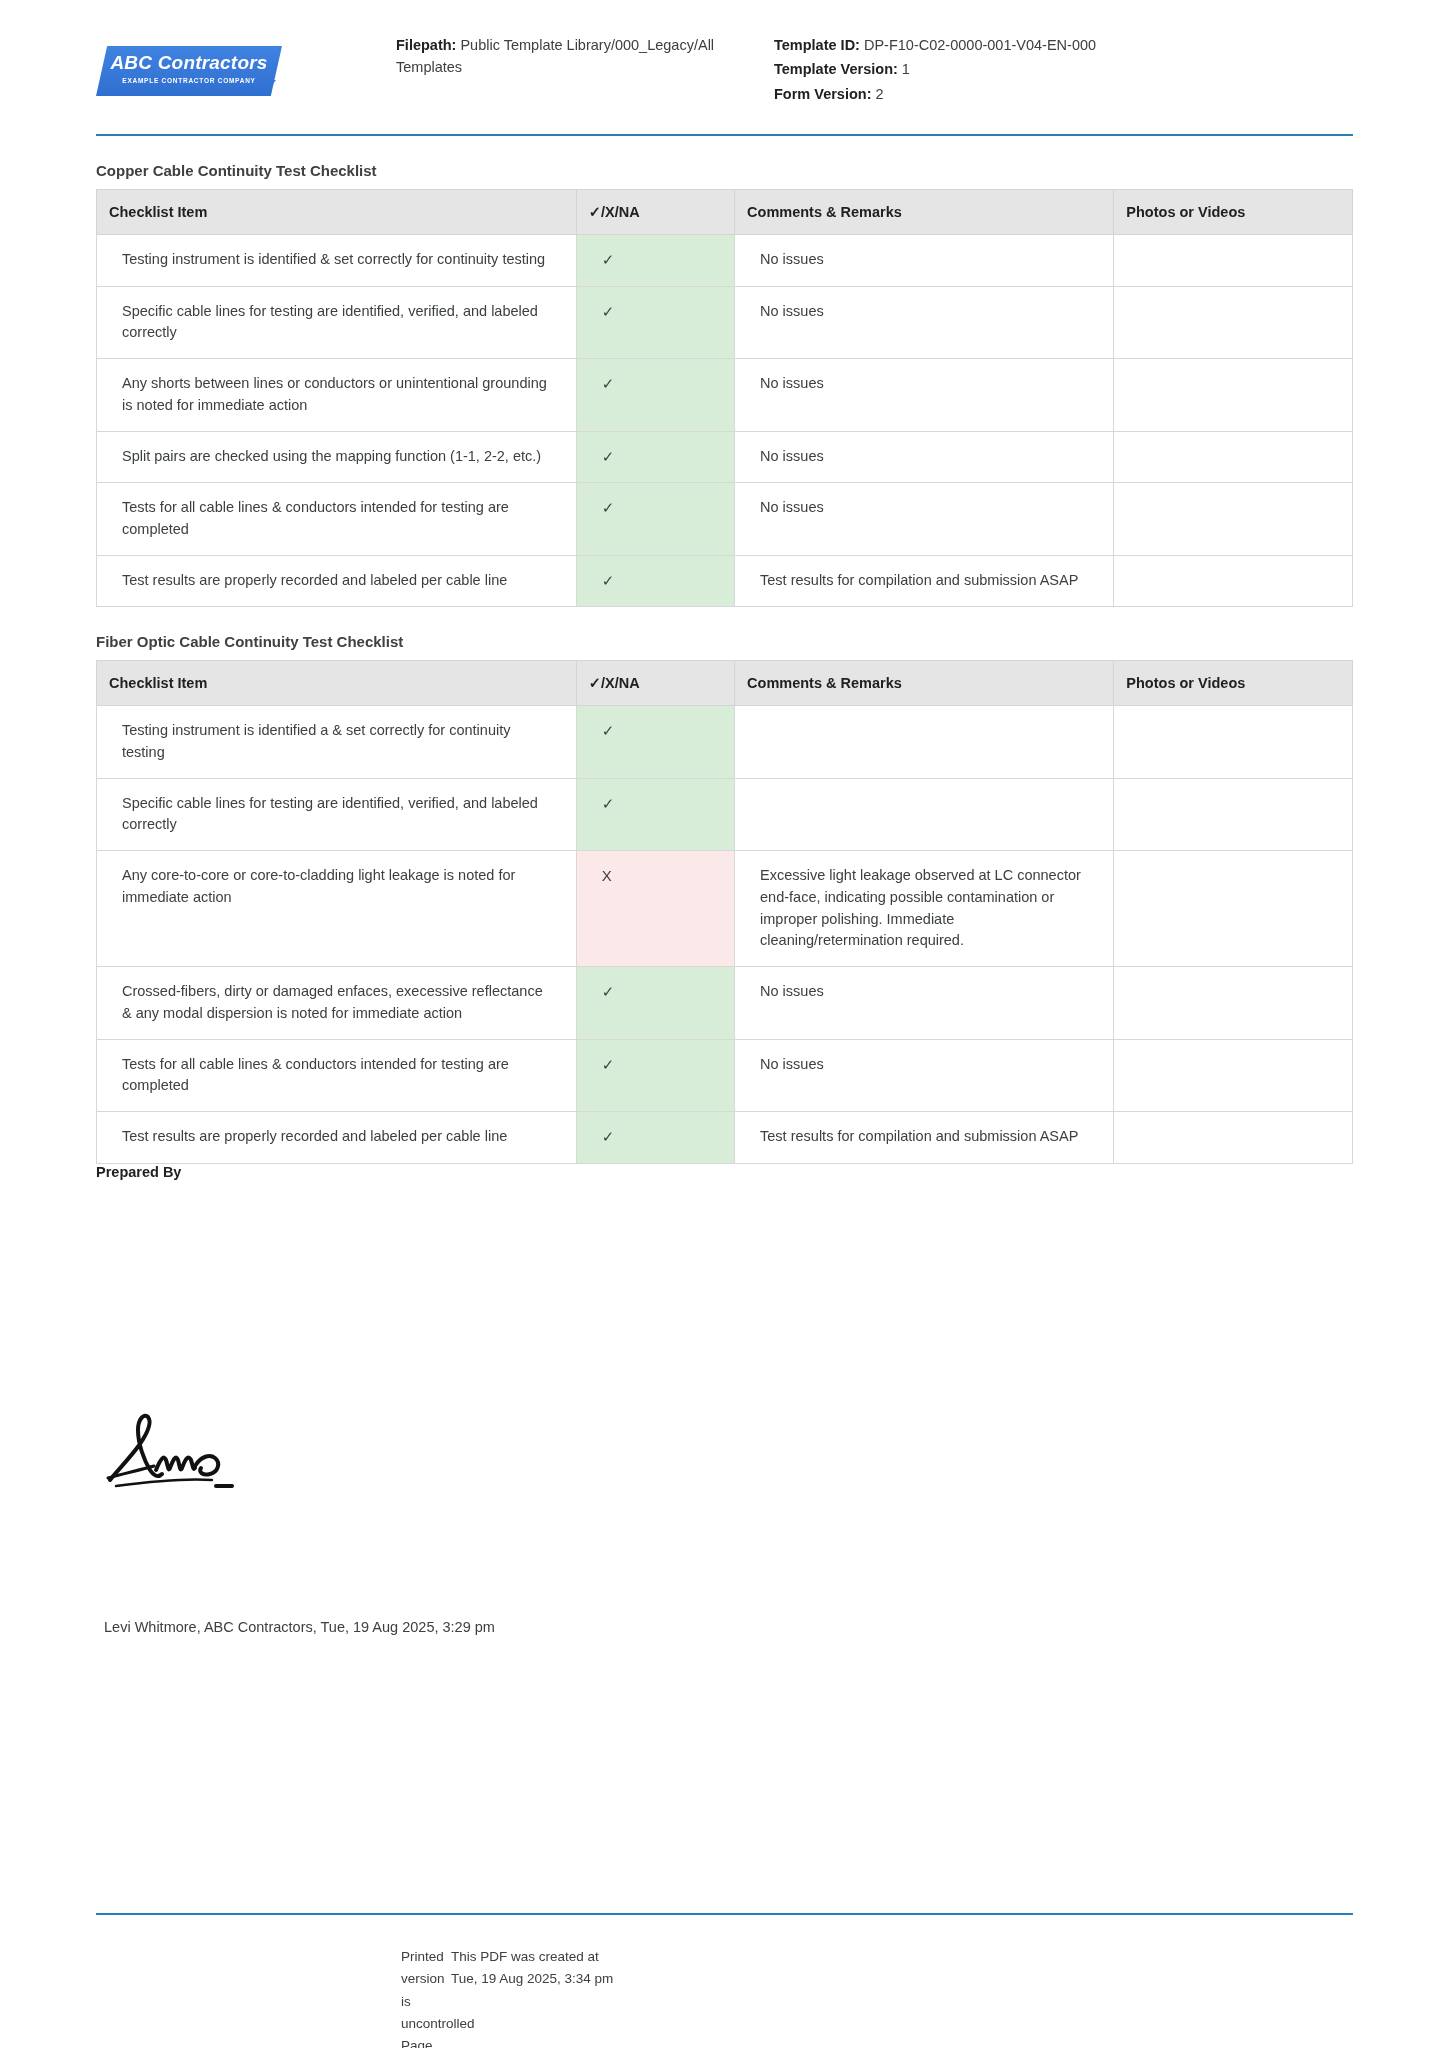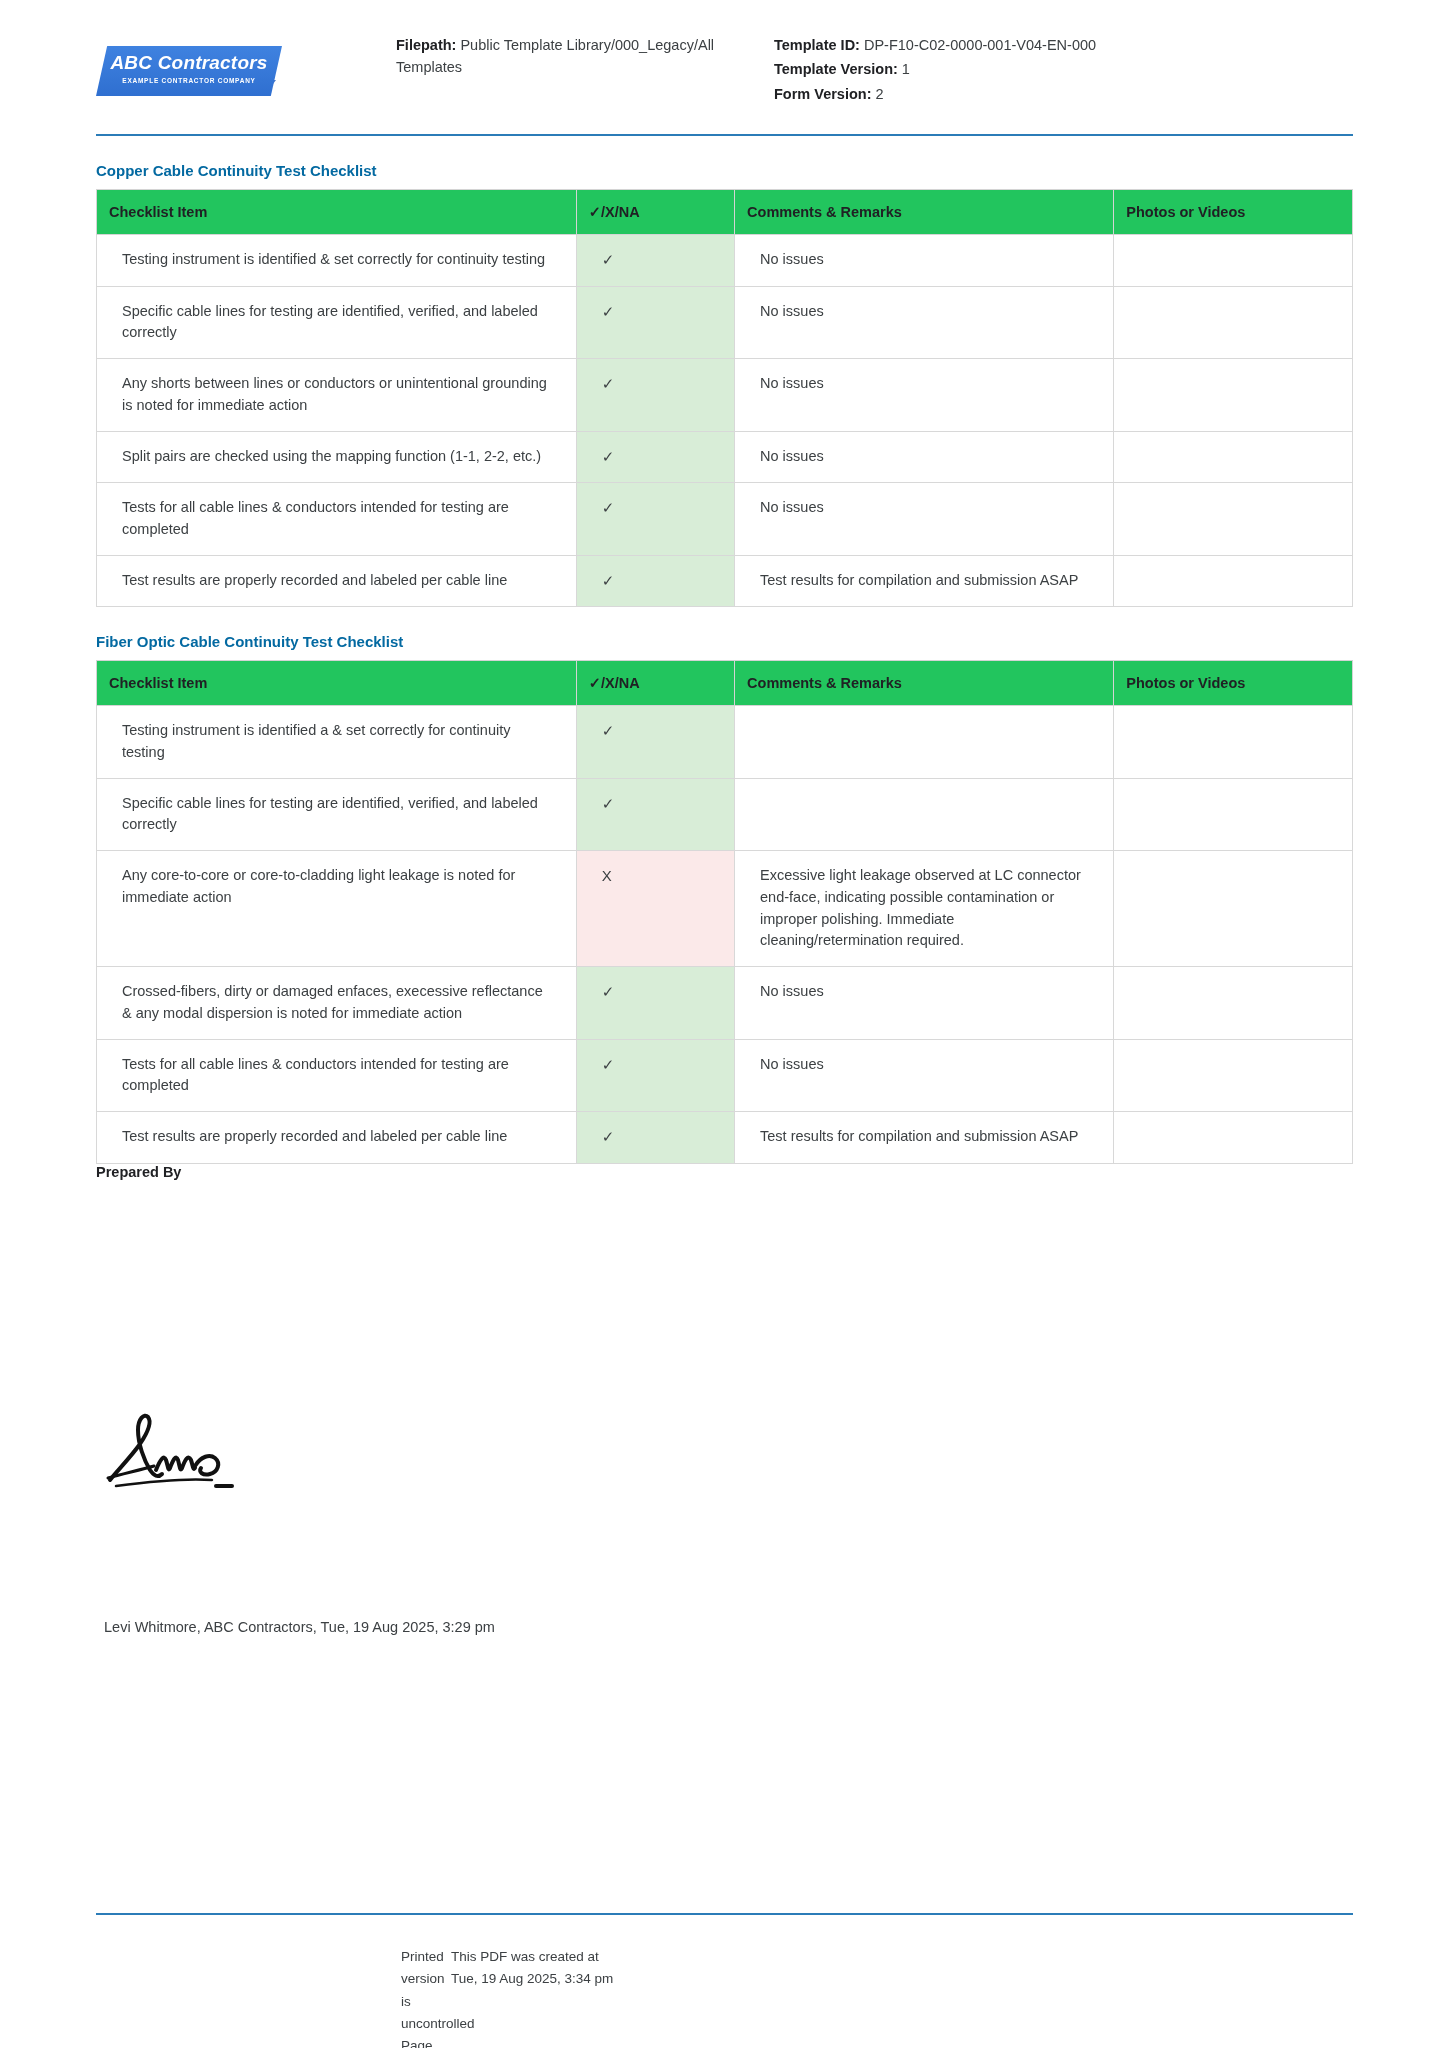--- a/index.html
+++ b/index.html
@@ -96,31 +96,31 @@
   }
 
   
   .content {
     padding: 0 96px;
     box-sizing: border-box;
   }
   .section-title {
     font-size: 15px;
     font-weight: bold;
-    color: #0369a1;
+    color: #404040;
     margin: 26px 0 10px 0;
   }
   table.checklist {
     width: 100%;
     border-collapse: collapse;
     table-layout: fixed;
     font-size: 14.5px;
   }
   table.checklist th {
-    background: #22c55e;
+    background: #e5e5e5;
     border: 1px solid #d4d4d4;
     text-align: left;
     font-weight: bold;
     color: #202124;
     padding: 14px 12px;
     font-size: 14.5px;
     vertical-align: middle;
   }
   table.checklist td {
     border: 1px solid #d8d8d8;

